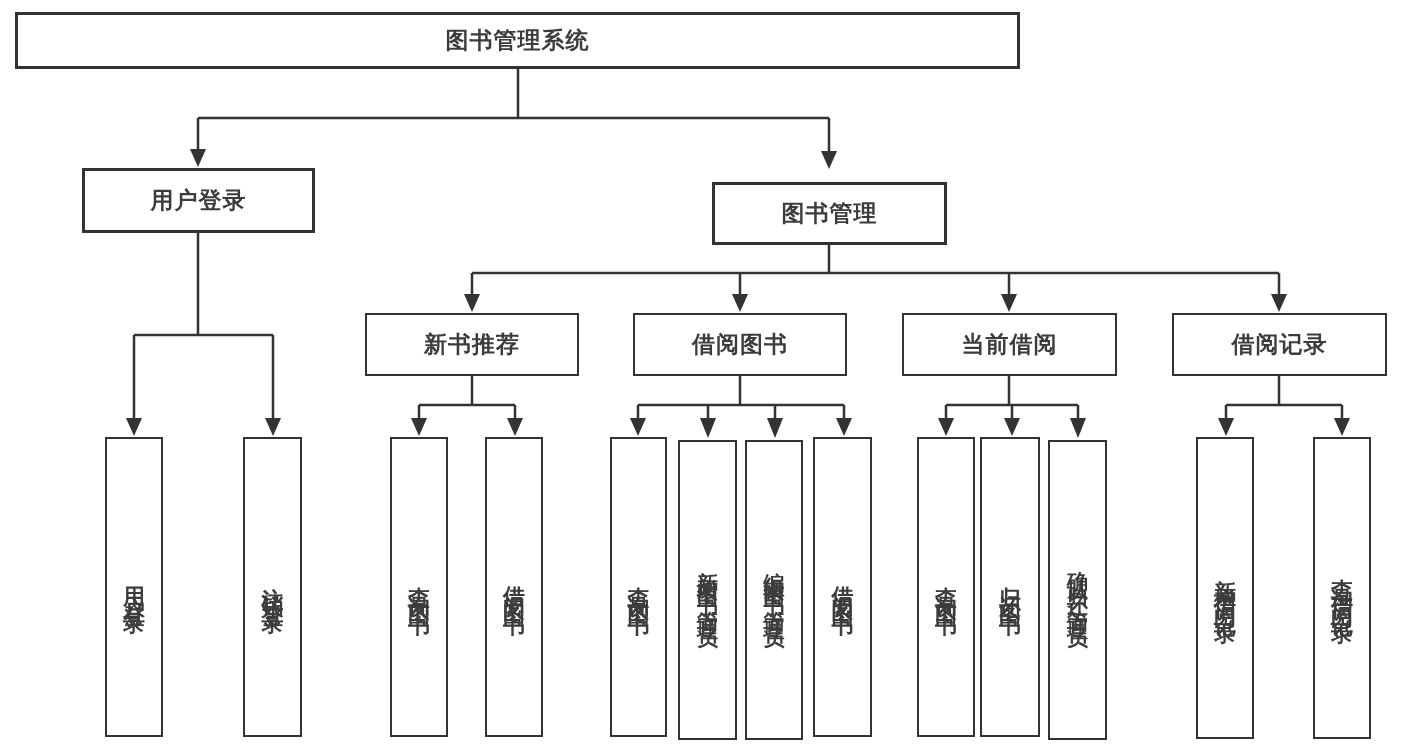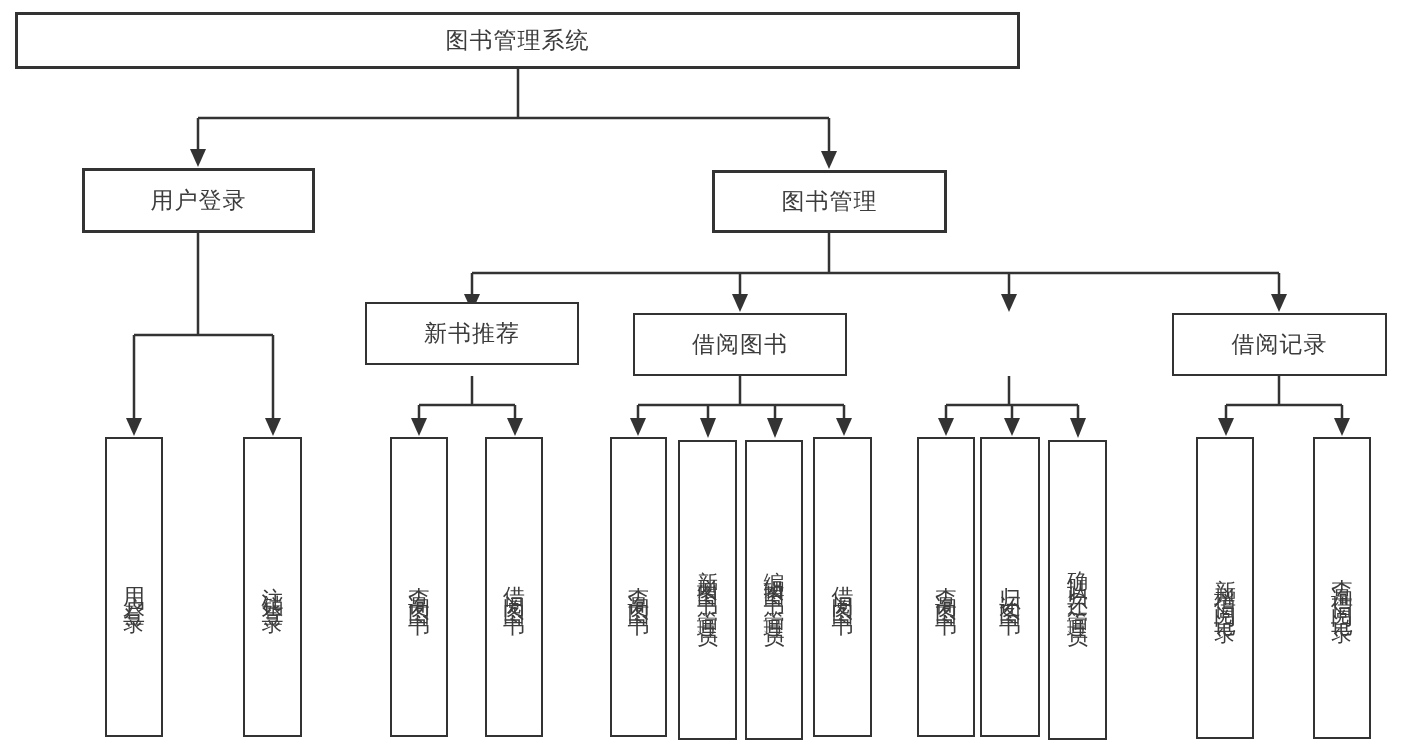--- a/index.html
+++ b/index.html
@@ -7,20 +7,21 @@
     padding: 0;
     background: #ffffff;
     font-family: "DejaVu Sans", "Liberation Sans", sans-serif;
   }
   #stage {
     position: relative;
     width: 1405px;
     height: 747px;
     background: #ffffff;
     overflow: hidden;
+    font-weight: bold;
   }
   #connectors {
     position: absolute;
     left: 0;
     top: 0;
     width: 1405px;
     height: 747px;
     pointer-events: none;
   }
   #connectors path {
@@ -114,24 +115,25 @@
     <g>
       <path d="M1279 376 V405 M1226 405 H1342 M1226 405 V418 M1342 405 V418"></path>
       <polygon points="1218,418 1234,418 1226,436"></polygon>
       <polygon points="1334,418 1350,418 1342,436"></polygon>
     </g>
   </svg>
 
   <div class="hbox" style="left:15px;top:12px;width:1005px;height:57px">图书管理系统</div>
 
   <div class="hbox" style="left:82px;top:168px;width:233px;height:65px">用户登录</div>
-  <div class="hbox" style="left:712px;top:170px;width:235px;height:63px">图书管理</div>
+  <div class="hbox" style="left:712px;top:182px;width:235px;height:63px">图书管理</div>
 
-  <div class="hbox" style="left:365px;top:302px;width:214px;height:63px;border-width:2px">新书推荐</div>
+  <div class="hbox" style="left:365px;top:313px;width:214px;height:63px;border-width:2px">新书推荐</div>
   <div class="hbox" style="left:633px;top:313px;width:214px;height:63px;border-width:2px">借阅图书</div>
+  <div class="hbox" style="left:902px;top:313px;width:215px;height:63px;border-width:2px">当前借阅</div>
   <div class="hbox" style="left:1172px;top:313px;width:215px;height:63px;border-width:2px">借阅记录</div>
 
   <div class="vbox" style="left:105px;top:437px;width:58px;height:300px">
     <span class="vlabel">用户登录</span>
   </div>
   <div class="vbox" style="left:243px;top:437px;width:59px;height:300px">
     <span class="vlabel">注销登录</span>
   </div>
 
   <div class="vbox" style="left:390px;top:437px;width:58px;height:300px">

